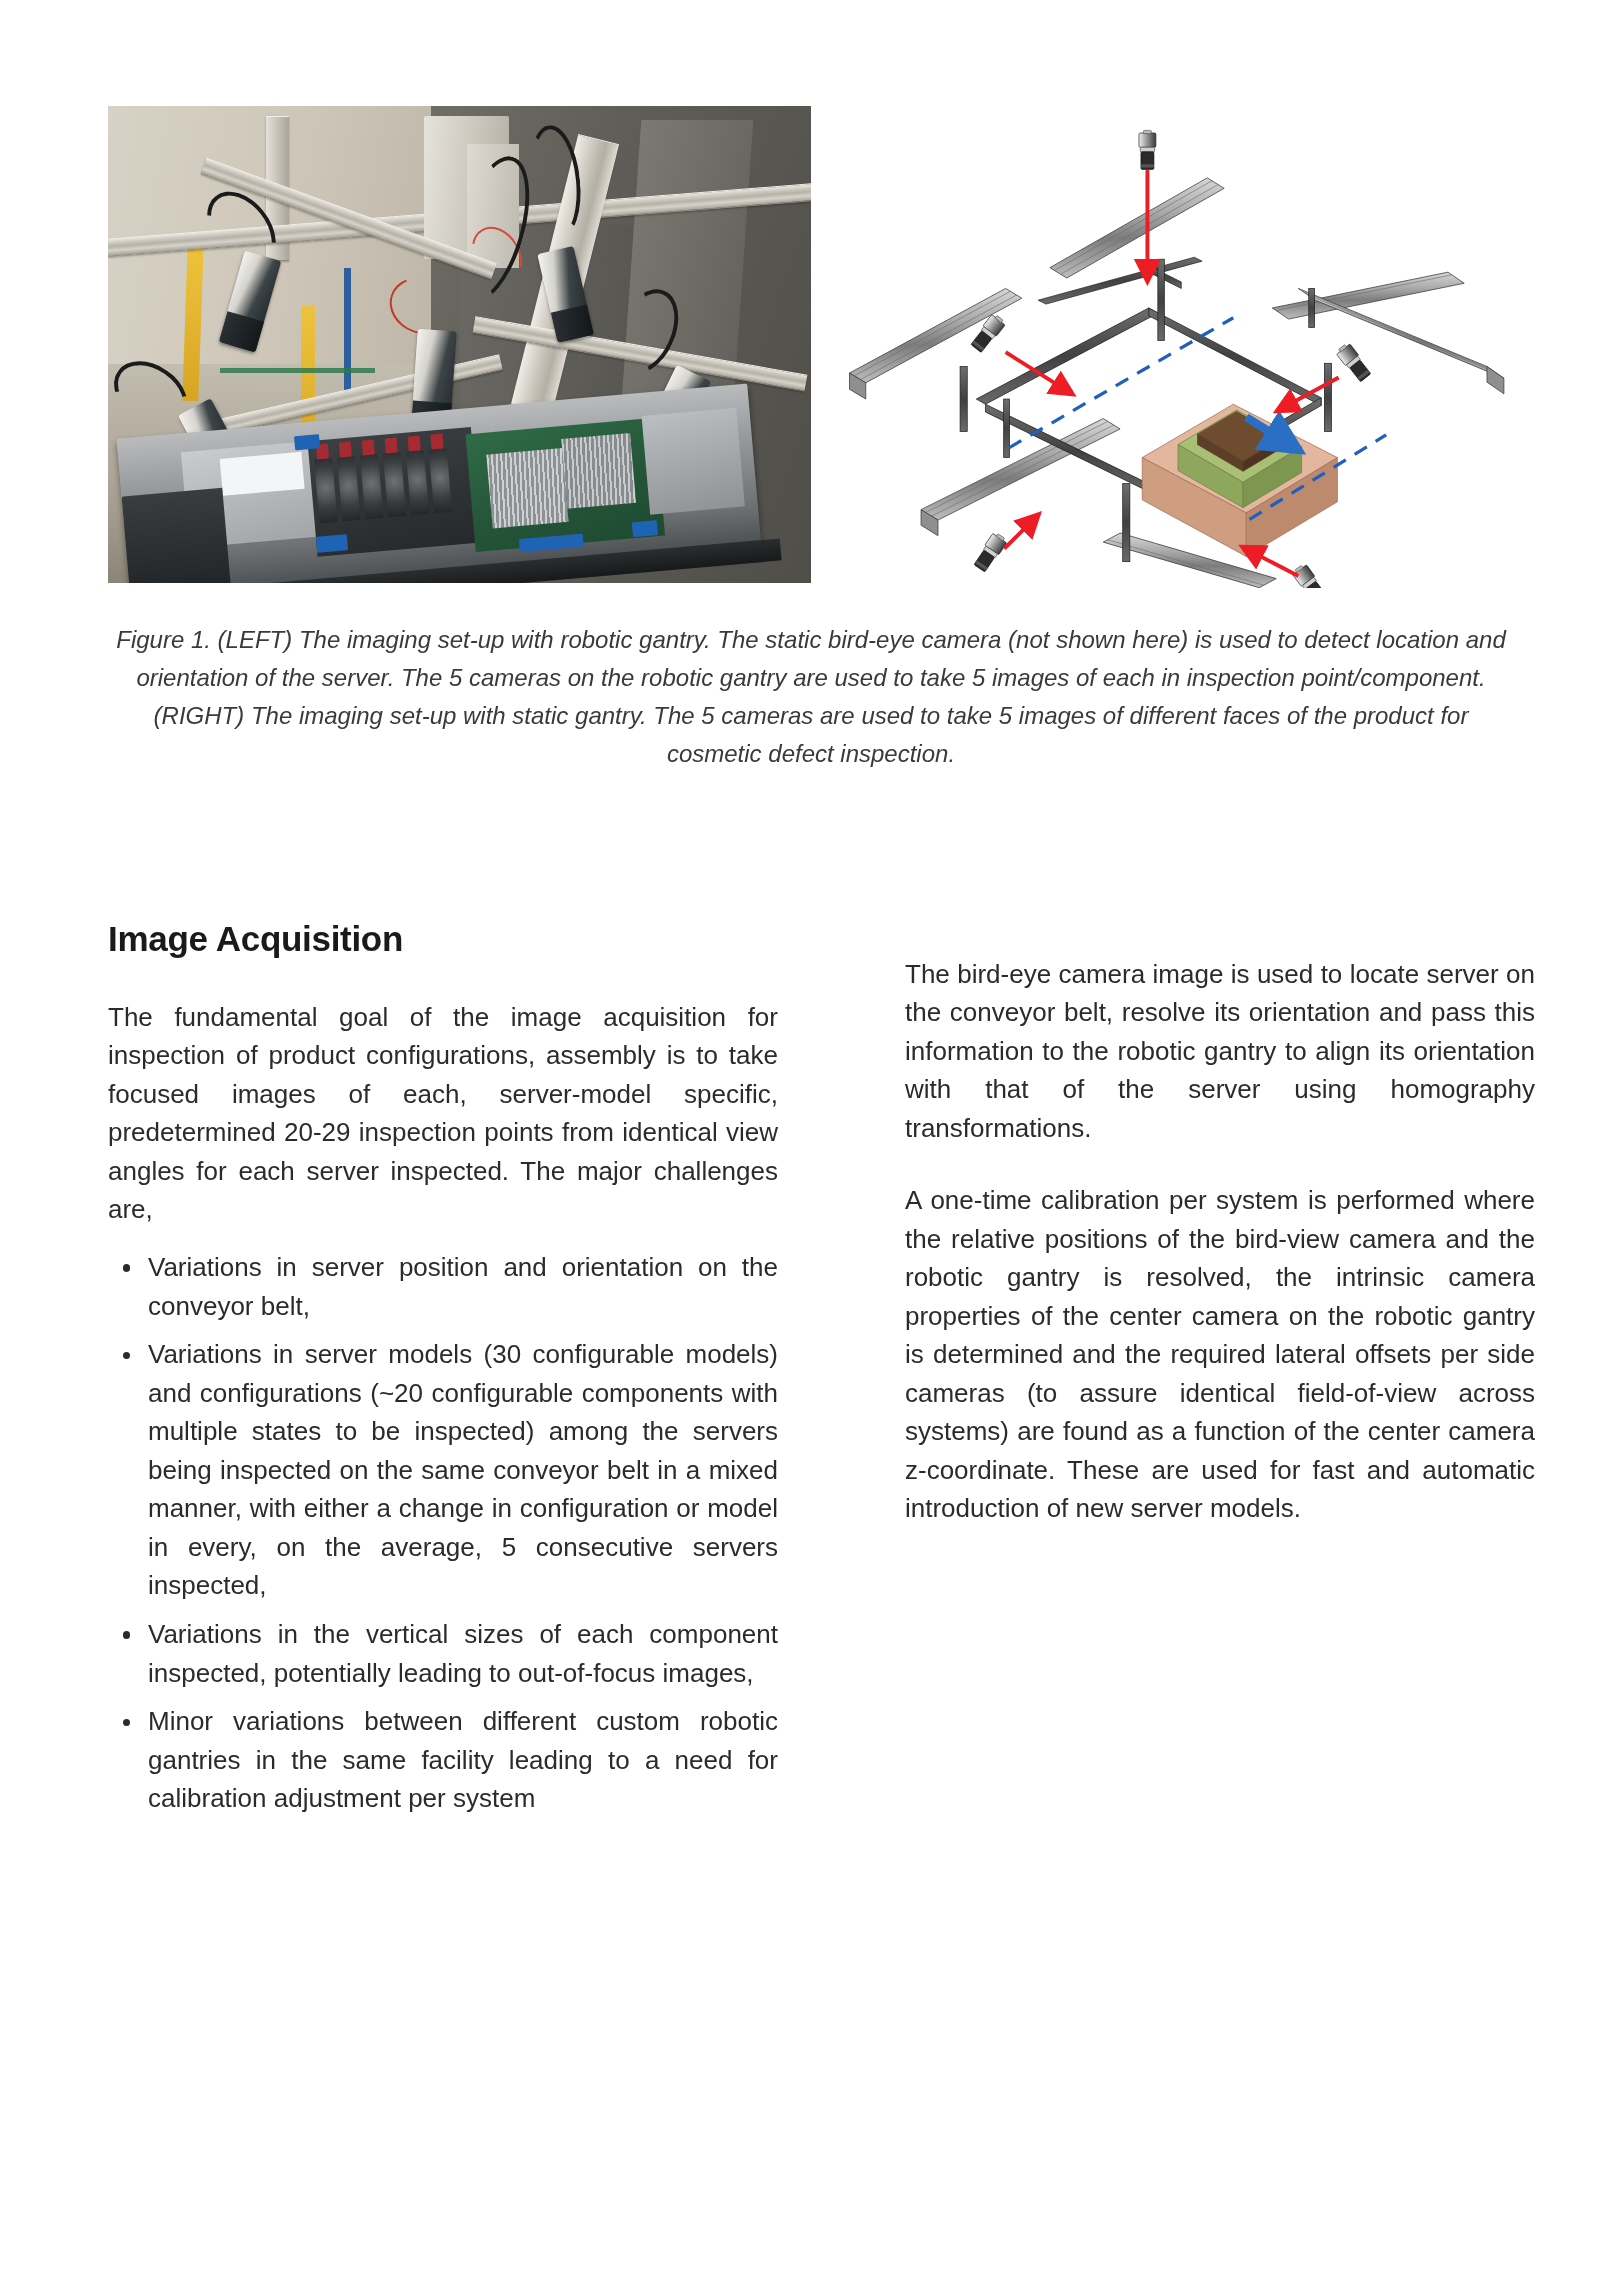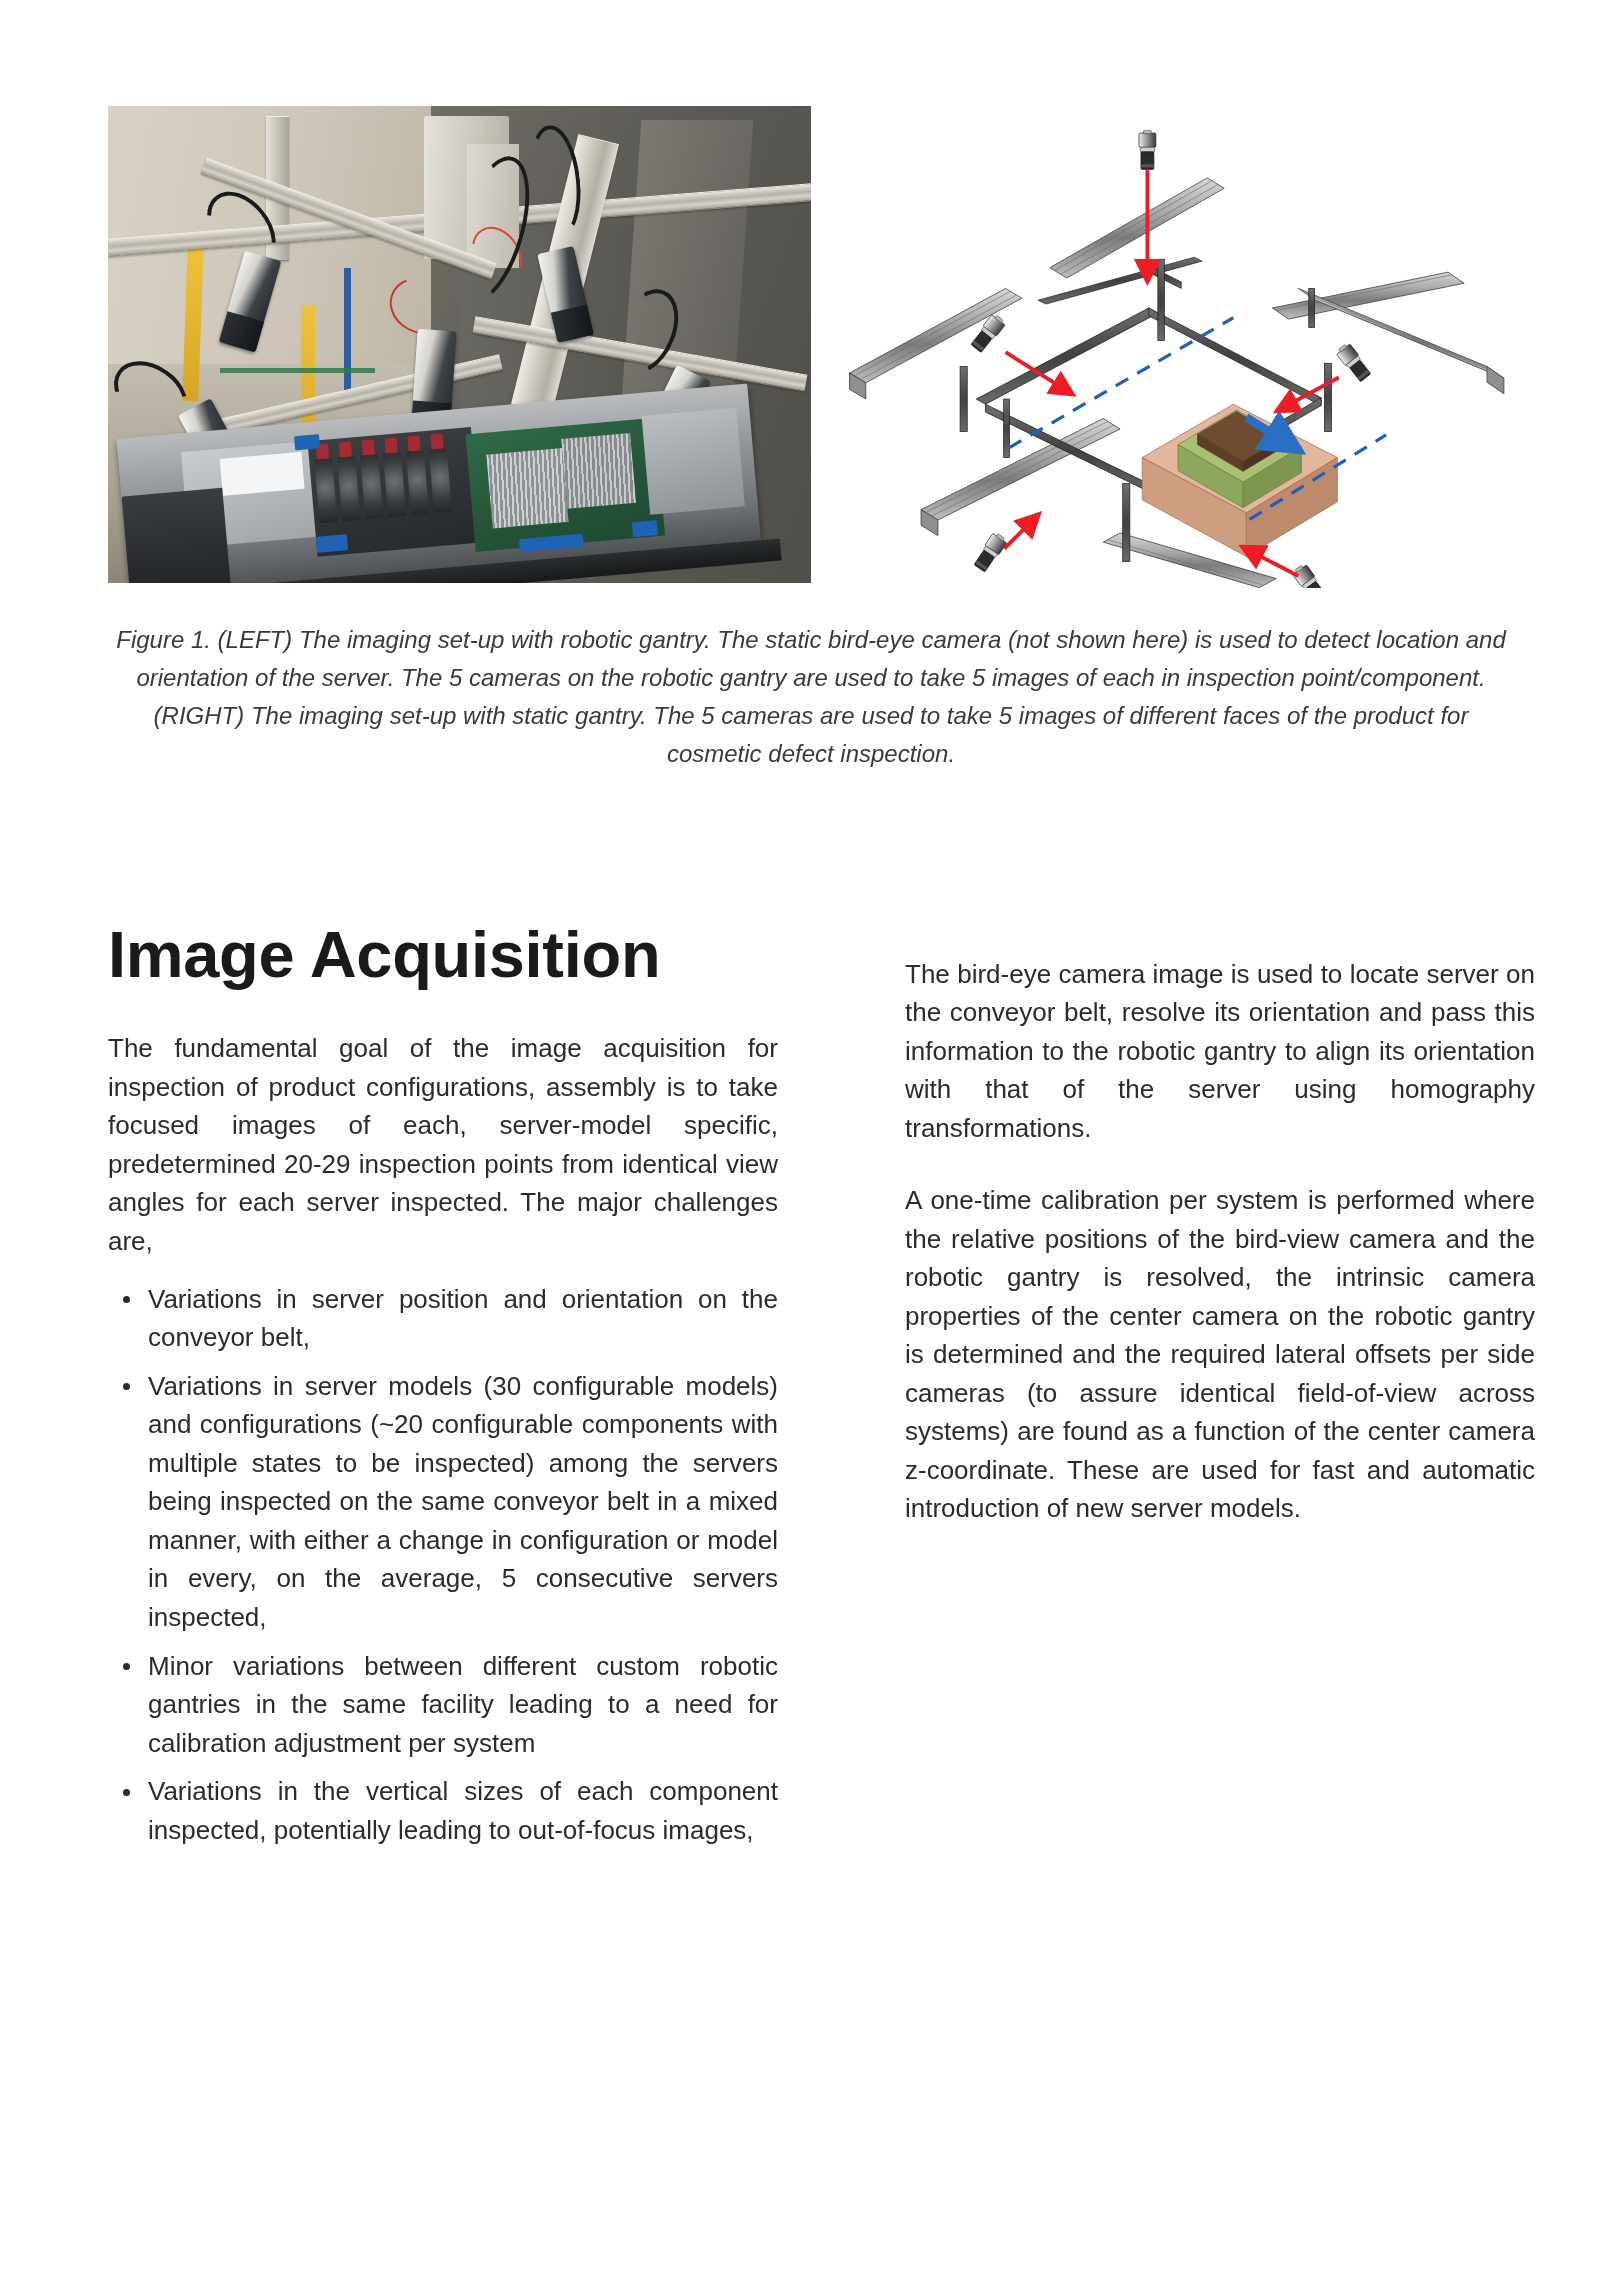--- a/index.html
+++ b/index.html
@@ -231,21 +231,21 @@
   .col {
     position: absolute;
     top: 921px;
     width: 670px;
   }
   .col-left  { left: 108px; }
   .col-right { left: 865px; }
 
   h1.section-title {
     margin: 0 0 40px 0;
-    font-size: 65px;
+    font-size: 35px;
     font-weight: 700;
     letter-spacing: -0.3px;
     color: #1a1a1a;
     line-height: 1.05;
   }
 
   p.body {
     margin: 0 0 19.5px 0;
     font-size: 26px;
     line-height: 1.48;
@@ -524,22 +524,22 @@
 <div class="caption">Figure 1. (LEFT) The imaging set-up with robotic gantry. The static bird-eye camera (not shown here) is used to detect location and orientation of the server. The 5 cameras on the robotic gantry are used to take 5 images of each in inspection point/component. (RIGHT) The imaging set-up with static gantry. The 5 cameras are used to take 5 images of different faces of the product for cosmetic defect inspection.</div>
 
 <div class="col col-left">
   <h1 class="section-title">Image Acquisition</h1>
 
   <p class="body">The fundamental goal of the image acquisition for inspection of product configurations, assembly is to take focused images of each, server-model specific, predetermined 20-29 inspection points from identical view angles for each server inspected. The major challenges are,</p>
 
   <ul class="bullets">
     <li>Variations in server position and orientation on the conveyor belt,</li>
     <li>Variations in server models (30 configurable models) and configurations (~20 configurable components with multiple states to be inspected) among the servers being inspected on the same conveyor belt in a mixed manner, with either a change in configuration or model in every, on the average, 5 consecutive servers inspected,</li>
+    <li>Variations in the vertical sizes of each component inspected, potentially leading to out-of-focus images,</li>
     <li>Minor variations between different custom robotic gantries in the same facility leading to a need for calibration adjustment per system</li>
-    <li>Variations in the vertical sizes of each component inspected, potentially leading to out-of-focus images,</li>
   </ul>
 </div>
 
 <div class="col col-right">
 
   <div class="indent-block">
     <p>The bird-eye camera image is used to locate server on the conveyor belt, resolve its orientation and pass this information to the robotic gantry to align its orientation with that of the server using homography transformations.</p>
     <p>A one-time calibration per system is performed where the relative positions of the bird-view camera and the robotic gantry is resolved, the intrinsic camera properties of the center camera on the robotic gantry is determined and the required lateral offsets per side cameras (to assure identical field-of-view across systems) are found as a function of the center camera z-coordinate. These are used for fast and automatic introduction of new server models.</p>
   </div>
 </div>

